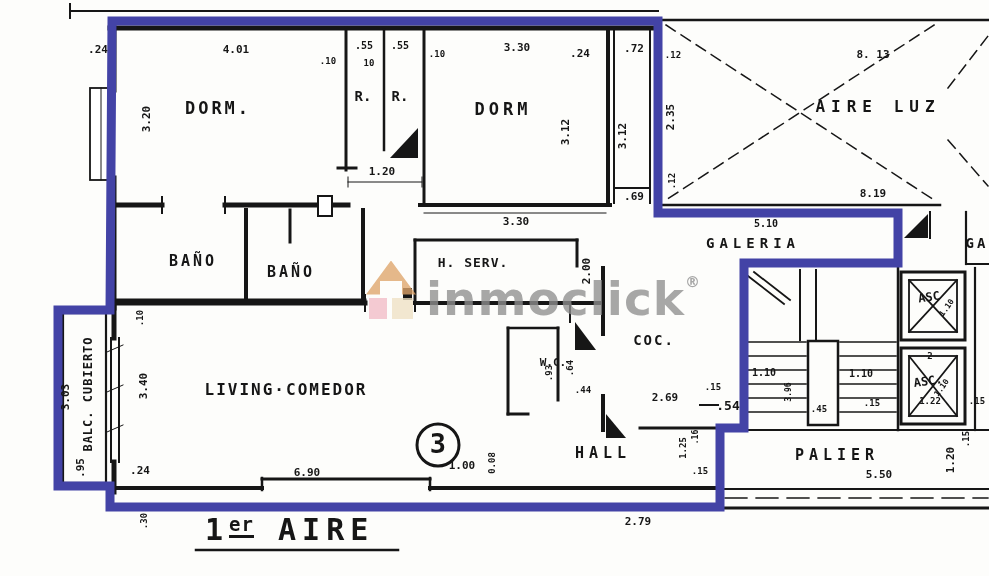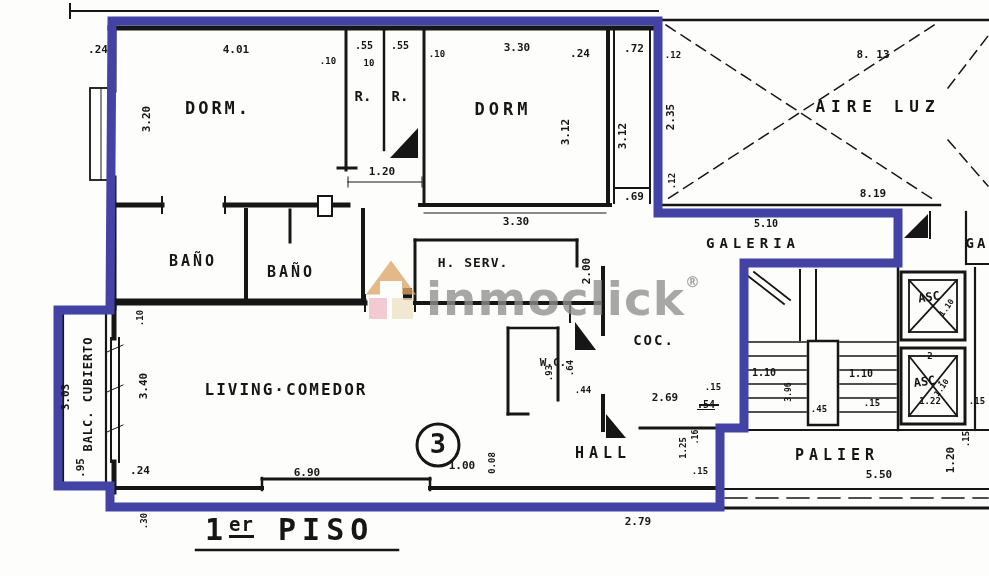--- a/index.html
+++ b/index.html
@@ -239,36 +239,36 @@
       <span class="lbl dim" style="left: 307px; top: 472px; font-size: 11px; transform: translate(-50%, -50%);">6.90</span>
       <span class="lbl dim" style="left: 492px; top: 463px; font-size: 9px; transform: translate(-50%, -50%) rotate(-90deg);">0.08</span>
       <span class="lbl dim" style="left: 462px; top: 465px; font-size: 11px; transform: translate(-50%, -50%);">1.00</span>
       <span class="lbl dim" style="left: 638px; top: 477px; font-size: 11px; transform: translate(-50%, -50%); margin-top: 44px;">2.79</span>
       <span class="lbl dim" style="left: 700px; top: 471px; font-size: 9px; transform: translate(-50%, -50%);">.15</span>
       <span class="lbl dim" style="left: 549px; top: 373px; font-size: 9px; transform: translate(-50%, -50%) rotate(-90deg);">.93</span>
       <span class="lbl dim" style="left: 570px; top: 368px; font-size: 9px; transform: translate(-50%, -50%) rotate(-90deg);">.64</span>
       <span class="lbl dim" style="left: 583px; top: 390px; font-size: 9px; transform: translate(-50%, -50%);">.44</span>
       <span class="lbl dim" style="left: 665px; top: 397px; font-size: 11px; transform: translate(-50%, -50%);">2.69</span>
       <span class="lbl dim" style="left: 713px; top: 387px; font-size: 9px; transform: translate(-50%, -50%);">.15</span>
-      <span class="lbl dim" style="left: 706px; top: 405px; font-size: 10px; transform: translate(-50%, -50%); text-decoration: underline;">.54</span>
+      <span class="lbl dim" style="left: 728px; top: 405px; font-size: 13px; transform: translate(-50%, -50%);">.54</span>
       <span class="lbl dim" style="left: 683px; top: 448px; font-size: 9px; transform: translate(-50%, -50%) rotate(-90deg);">1.25</span>
       <span class="lbl dim" style="left: 696px; top: 437px; font-size: 8px; transform: translate(-50%, -50%) rotate(-90deg);">.16</span>
       <span class="lbl dim" style="left: 764px; top: 373px; font-size: 10px; transform: translate(-50%, -50%);">1.10</span>
       <span class="lbl dim" style="left: 789px; top: 392px; font-size: 8px; transform: translate(-50%, -50%) rotate(-90deg);">3.96</span>
       <span class="lbl dim" style="left: 819px; top: 409px; font-size: 9px; transform: translate(-50%, -50%);">.45</span>
       <span class="lbl dim" style="left: 861px; top: 374px; font-size: 10px; transform: translate(-50%, -50%);">1.10</span>
       <span class="lbl dim" style="left: 872px; top: 403px; font-size: 9px; transform: translate(-50%, -50%);">.15</span>
       <span class="lbl dim" style="left: 947px; top: 308px; font-size: 8px; transform: translate(-50%, -50%) rotate(-55deg);">1.10</span>
       <span class="lbl dim" style="left: 930px; top: 356px; font-size: 9px; transform: translate(-50%, -50%);">2</span>
       <span class="lbl dim" style="left: 942px; top: 388px; font-size: 8px; transform: translate(-50%, -50%) rotate(-55deg);">1.10</span>
       <span class="lbl dim" style="left: 930px; top: 401px; font-size: 9px; transform: translate(-50%, -50%);">1.22</span>
       <span class="lbl dim" style="left: 977px; top: 401px; font-size: 9px; transform: translate(-50%, -50%);">.15</span>
       <span class="lbl dim" style="left: 879px; top: 474px; font-size: 11px; transform: translate(-50%, -50%);">5.50</span>
       <span class="lbl dim" style="left: 950px; top: 460px; font-size: 11px; transform: translate(-50%, -50%) rotate(-90deg);">1.20</span>
       <span class="lbl dim" style="left: 966px; top: 439px; font-size: 9px; transform: translate(-50%, -50%) rotate(-90deg);">.15</span>
       <span class="lbl dim" style="left: 144px; top: 521px; font-size: 9px; transform: translate(-50%, -50%) rotate(-90deg);">.30</span>
     </div>
 
   <div class="unit-badge">3</div>
 
-  <div class="floor-title"><span>1</span><span class="sup">er</span> <span>PISO</span></div>
+  <div class="floor-title"><span>1</span><span class="sup">er</span> <span>AIRE</span></div>
 
 </div>
 
 </body></html>

